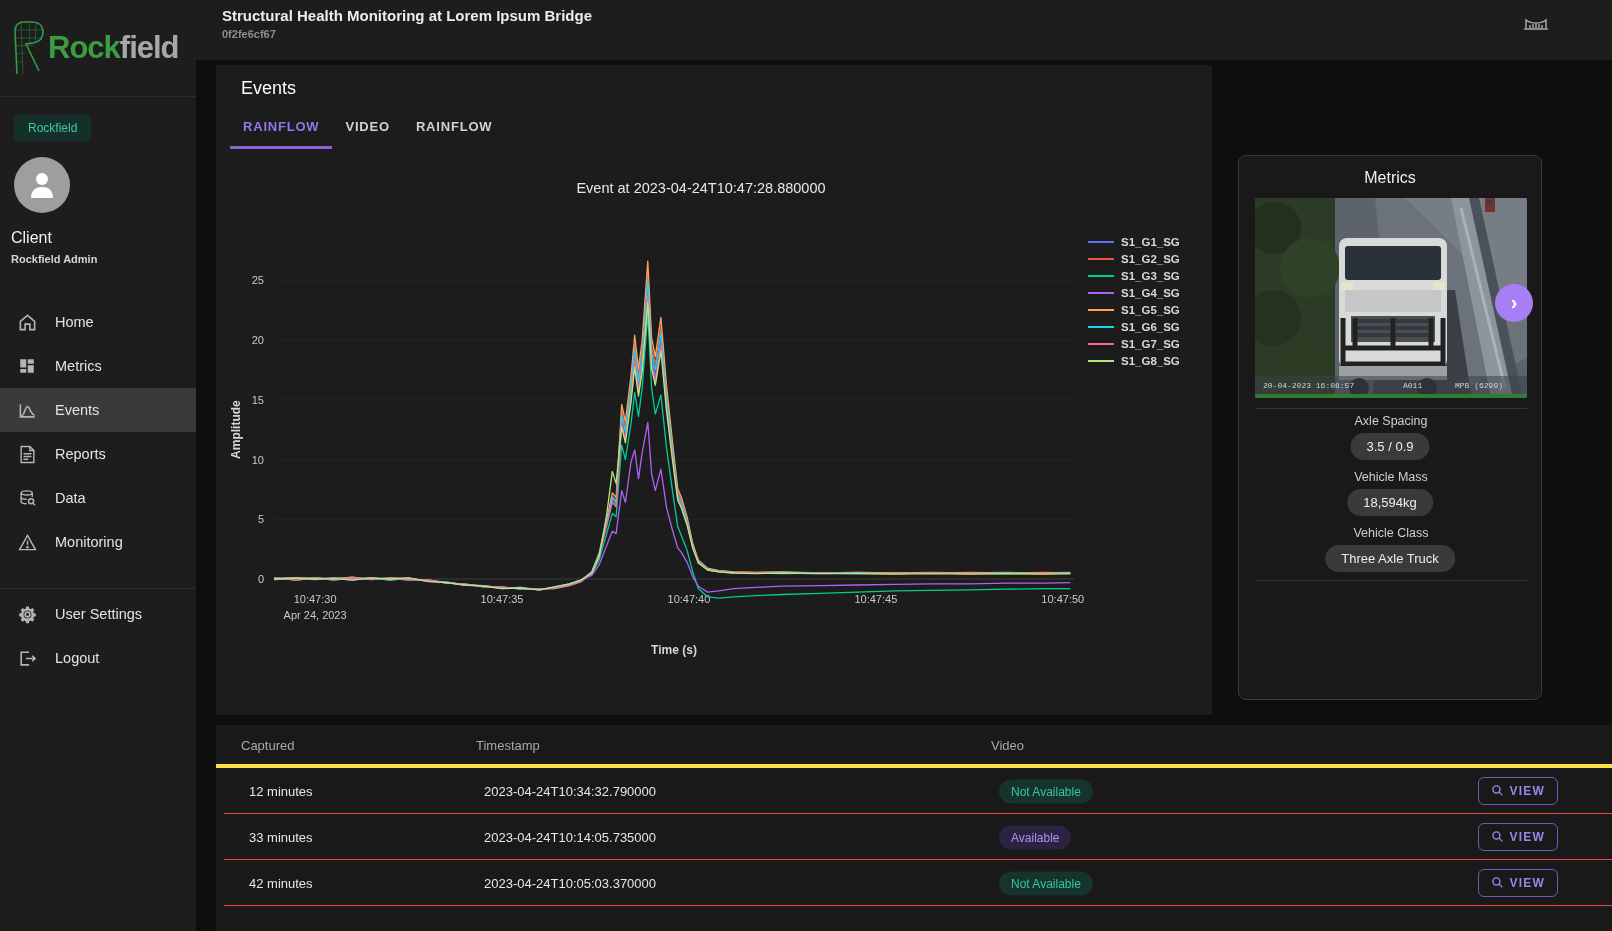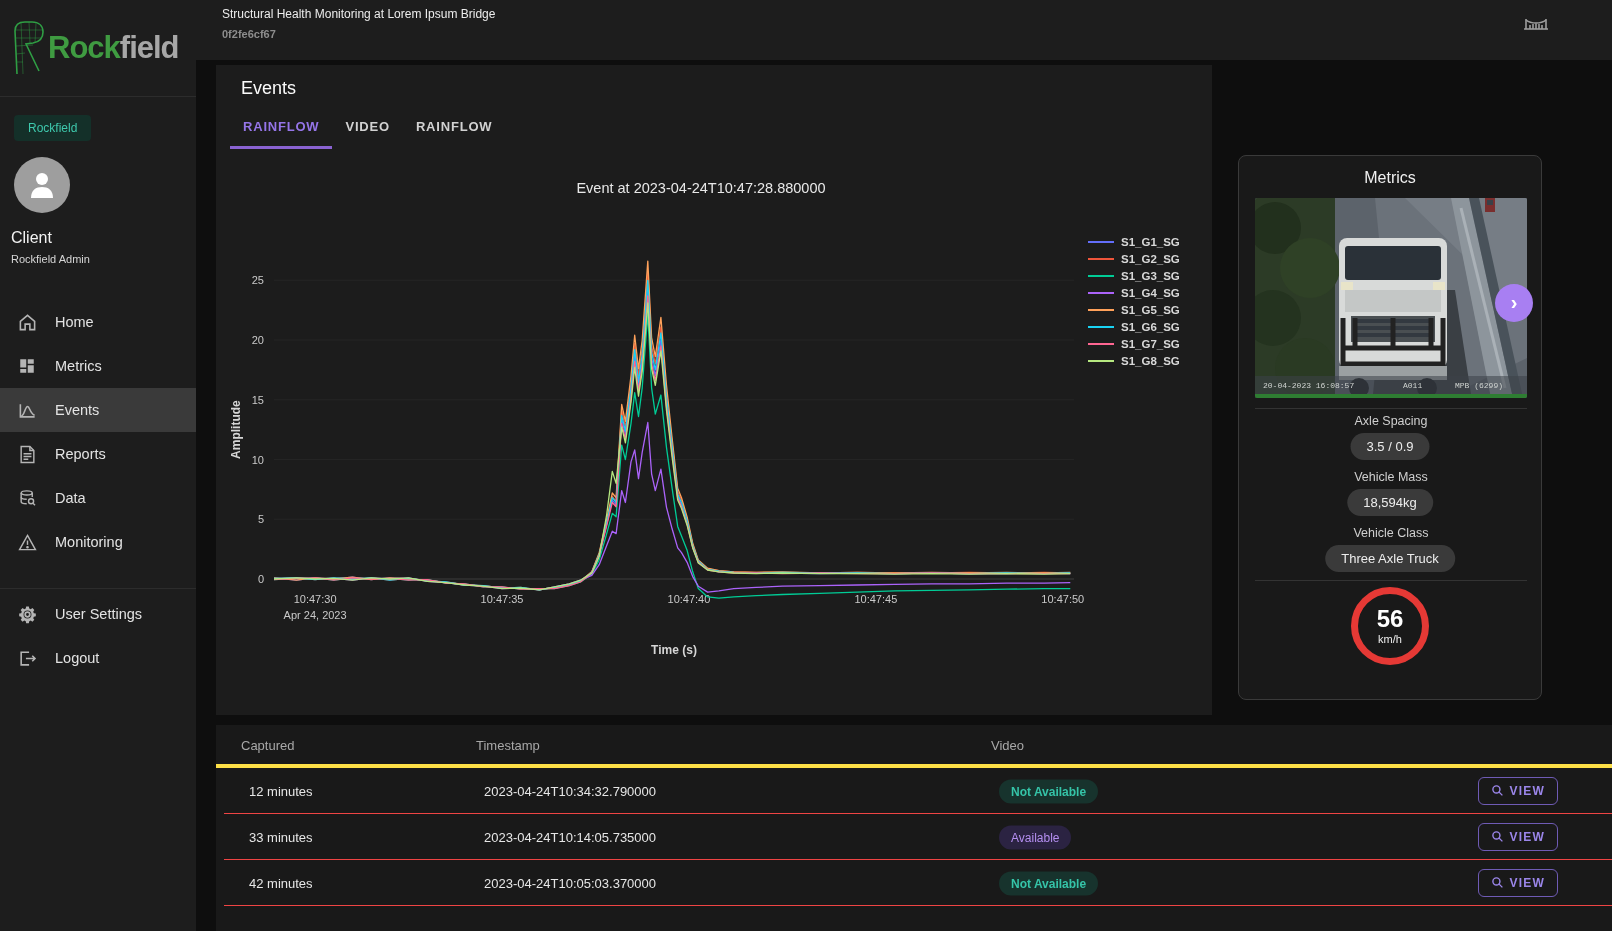--- a/index.html
+++ b/index.html
@@ -7,31 +7,31 @@
   
   #sidebar{position:absolute;left:0;top:0;width:196px;height:931px;background:#1d1d1d;}
   #logo-area{height:97px;border-bottom:1px solid #2c2c2c;display:flex;align-items:center;padding-left:8px;box-sizing:border-box;}
   .logo-text{font-size:31px;font-weight:bold;letter-spacing:-1px;}
   .logo-rock{color:#3f9b41;}
   .logo-field{color:#a7a7a7;}
   #org-badge{display:inline-block;margin:18px 0 0 14px;padding:6px 14px;background:#143029;color:#3ec9ad;font-size:12px;border-radius:4px;}
   #avatar{width:56px;height:56px;border-radius:50%;background:#9e9e9e;margin:16px 0 0 14px;position:relative;}
   #avatar svg{position:absolute;left:14px;top:13px;}
   #user-name{margin:16px 0 0 11px;font-size:16px;color:#f2f2f2;}
-  #user-role{margin:6px 0 17px 11px;font-size:11px;font-weight:normal;color:#d6d6d6;}
+  #user-role{margin:6px 0 17px 11px;font-size:11px;font-weight:bold;color:#d6d6d6;}
   #nav{position:absolute;left:0;top:300px;width:196px;}
   .nav-item{display:flex;align-items:center;height:44px;cursor:pointer;color:#e3e3e3;text-align:center;}
   .nav-item.active{background:#3a3a3a;}
   .nav-icon{width:20px;height:20px;margin:0 18px 0 17px;color:#b5b5b5;display:flex;align-items:center;justify-content:center;}
   .nav-label{font-size:14.5px;}
   #nav-divider{position:absolute;left:0;top:588px;width:196px;border-top:1px solid #2c2c2c;}
   #nav-footer{position:absolute;left:0;top:592px;width:196px;}
   
   #topbar{position:absolute;left:196px;top:0;width:1416px;height:60px;background:#1d1d1d;}
-  #page-title{position:absolute;left:26px;top:7px;font-size:12px;color:#ececec;}
+  #page-title{position:absolute;left:26px;top:7px;font-size:15px;color:#ececec;font-weight:bold;}
   #page-subtitle{position:absolute;left:26px;top:28px;font-size:11px;font-weight:bold;color:#8d8d8d;}
   #bridge-icon{position:absolute;right:62px;top:11px;color:#9e9e9e;}
   
   #main{position:absolute;left:196px;top:60px;width:1416px;height:871px;background:#0e0e0e;}
   #events-panel{position:absolute;left:20px;top:5px;width:996px;height:650px;background:#1c1c1c;}
   #events-heading{position:absolute;left:25px;top:13px;font-size:18px;color:#fbfbfb;}
   #tabs{position:absolute;left:14px;top:44px;display:flex;}
   .tab{padding:10px 13px 12px 13px;font-size:13px;font-weight:bold;letter-spacing:.8px;color:#d2d2d2;border-bottom:3px solid transparent;cursor:pointer;}
   .tab.active{color:#9575e8;border-bottom-color:#8a63d2;}
   #chart-wrap{position:absolute;left:0;top:88px;width:996px;height:560px;}
@@ -57,21 +57,21 @@
   
   #table-panel{position:absolute;left:20px;top:665px;width:1396px;height:210px;background:#191919;}
   .thead{position:absolute;top:0;left:0;width:100%;height:43px;border-bottom:4px solid #fde047;box-sizing:border-box;}
   .th{position:absolute;top:13px;font-size:13px;color:#a8a8a8;}
   .trow{position:absolute;left:8px;width:100%;height:46px;border-bottom:1px solid #ef4444;box-sizing:border-box;}
   .td{position:absolute;top:50%;transform:translateY(-50%);font-size:13px;color:#e6e6e6;}
   .col-captured{left:25px;}
   .col-timestamp{left:260px;}
   .col-video{left:775px;}
   .badge{font-size:12px;border-radius:12px;padding:5px 12px;white-space:nowrap;}
-  .badge-not-available{color:#35c4a8;background:#17332d;font-weight:bold;}
+  .badge-not-available{color:#35c4a8;background:#17332d;}
   .badge-available{color:#b48ef0;background:#2b2342;}
   .view-btn{position:absolute;right:62px;top:50%;transform:translateY(-50%);display:flex;align-items:center;gap:6px;background:transparent;border:1px solid #6f5bb5;border-radius:6px;color:#9b86ea;font-size:12px;font-weight:bold;letter-spacing:1.2px;padding:6px 12px;cursor:pointer;font-family:"Liberation Sans",sans-serif;}
 </style>
 </head>
 <body>
 
 <div id="stage">
 
   <div id="sidebar">
     <div id="logo-area">
@@ -325,24 +325,20 @@
         </button>
 
       <div class="m-divider" style="top:252px"></div>
       <div class="m-label" style="top:258px">Axle Spacing</div>
       <div class="m-pill" style="top:277px">3.5 / 0.9</div>
       <div class="m-label" style="top:314px">Vehicle Mass</div>
       <div class="m-pill" style="top:333px">18,594kg</div>
       <div class="m-label" style="top:370px">Vehicle Class</div>
       <div class="m-pill" style="top:389px">Three Axle Truck</div>
       <div class="m-divider" style="top:424px"></div>
-      <div id="speed-ring">
-        <div id="speed-value">56</div>
-        <div id="speed-unit">km/h</div>
-      </div>
     </div>
 
     <div id="table-panel">
       <div class="thead">
         <span class="th col-captured">Captured</span>
         <span class="th col-timestamp">Timestamp</span>
         <span class="th col-video">Video</span>
       </div>
 
       <div class="trow" style="top:43px">

